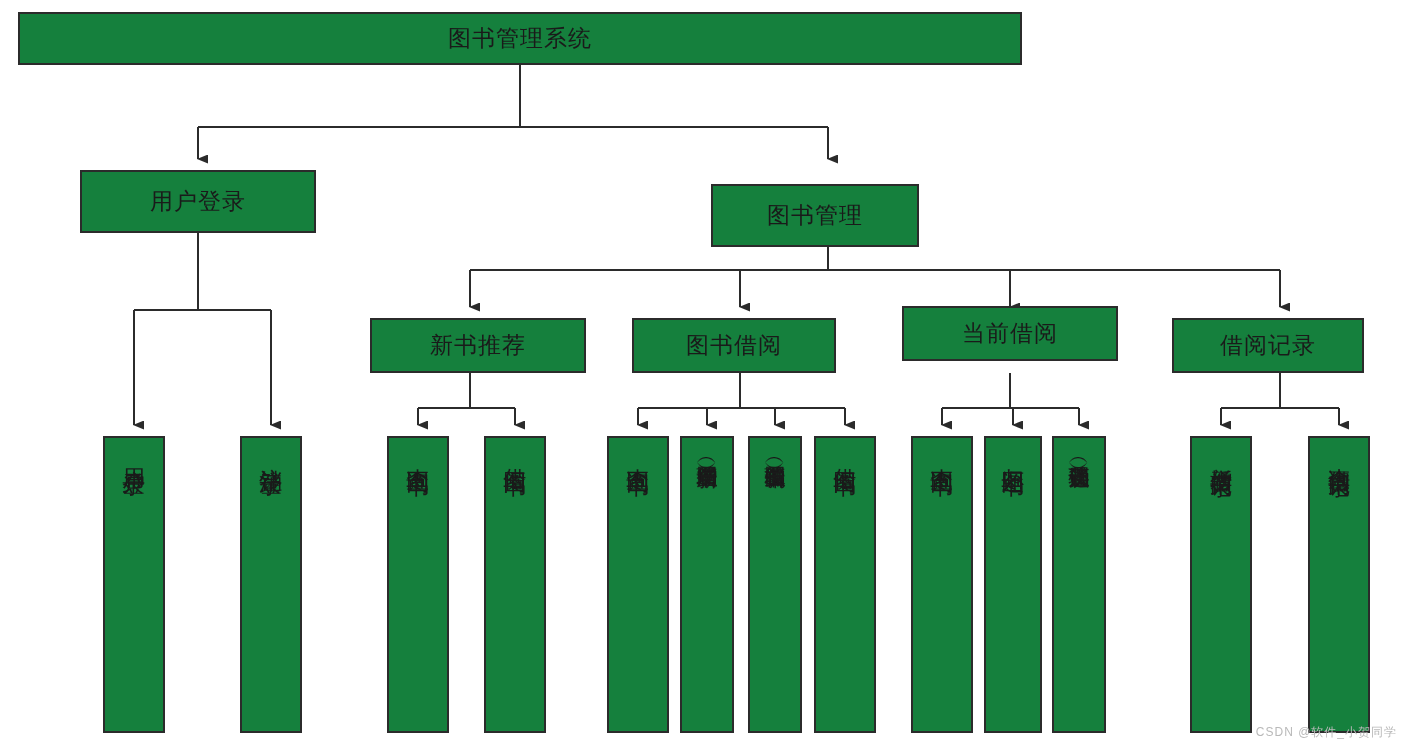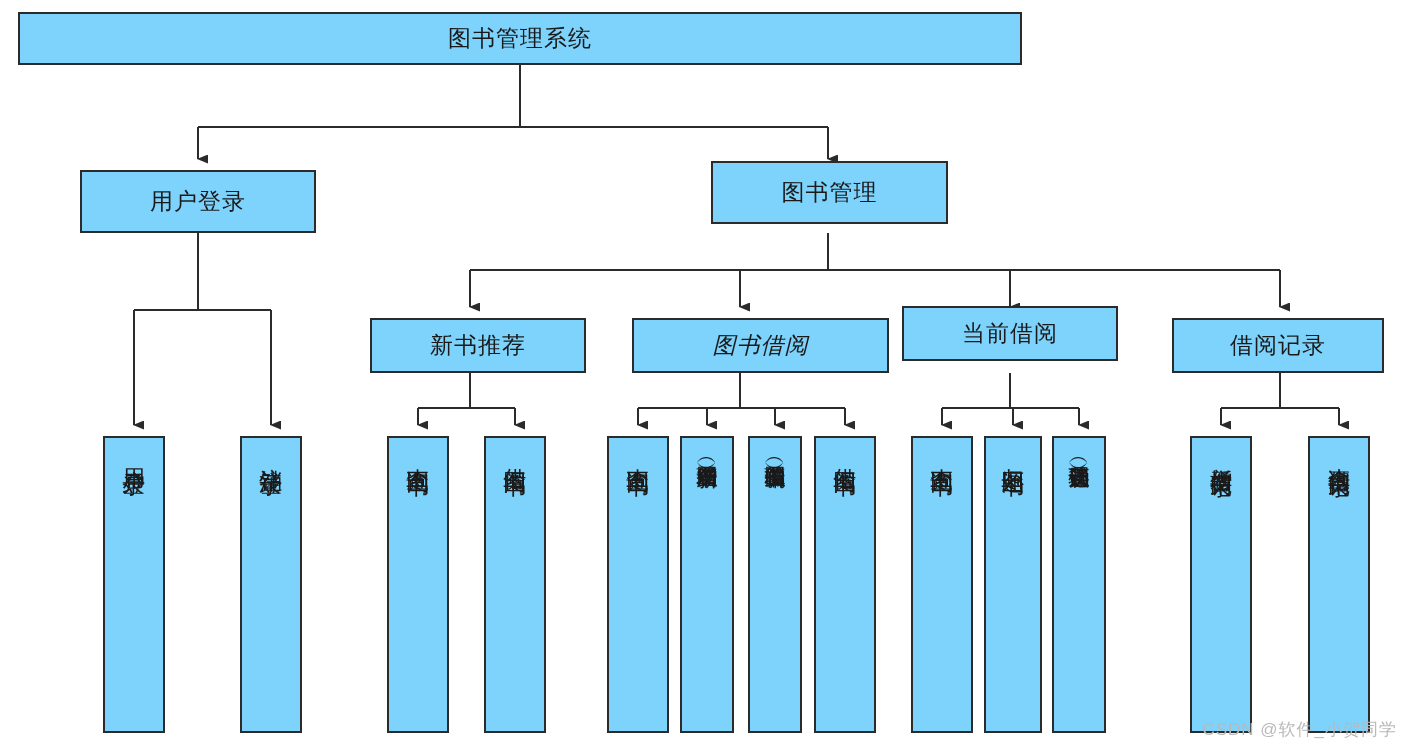--- a/index.html
+++ b/index.html
@@ -6,21 +6,21 @@
   body{
     width:1405px;height:747px;
     font-family:"Liberation Sans","DejaVu Sans",sans-serif;
     overflow:hidden;position:relative;
   }
   #diagram-root{position:absolute;left:0;top:0;width:1405px;height:747px;}
   svg#wires{position:absolute;left:0;top:0;width:1405px;height:747px;}
   .node{
     position:absolute;
     box-sizing:border-box;
-    background:#7dd3fc;
+    background:#15803d;
     border:2px solid #2b2b2b;
     display:flex;
     align-items:center;
     justify-content:center;
     color:#1a1a1a;
   }
   .node.h-node{
     font-size:23px;
     letter-spacing:1px;
     line-height:1.1;
@@ -36,21 +36,21 @@
     font-size:23px;
     line-height:1.32;
     letter-spacing:2px;
     white-space:nowrap;
     color:#1a1a1a;
   }
   .watermark{
     position:absolute;
     right:8px;
     bottom:6px;
-    font-size:17px;
+    font-size:12px;
     color:#b9b9b9;
     letter-spacing:1px;
     white-space:nowrap;
     pointer-events:none;
   }
 </style>
 </head>
 <body>
 
 <div id="diagram-root">
@@ -98,35 +98,35 @@
   </svg>
 
   <div class="node h-node" style="left: 18px; top: 12px; width: 1004px; height: 53px;">
     <span>图书管理系统</span>
   </div>
 
   <div id="level1-container">
       <div class="node h-node" style="left: 80px; top: 170px; width: 236px; height: 63px;">
         <span>用户登录</span>
       </div>
-      <div class="node h-node" style="left: 711px; top: 161px; width: 237px; height: 63px;">
+      <div class="node h-node" style="left: 711px; top: 184px; width: 208px; height: 63px;">
         <span>图书管理</span>
       </div>
     </div>
   <div id="level2-container">
       <div class="node h-node" style="left: 362px; top: 318px; width: 216px; height: 55px; margin-left: 8px;">
         <span>新书推荐</span>
       </div>
-      <div class="node h-node" style="left: 632px; top: 318px; width: 257px; height: 55px; font-style: italic;">
+      <div class="node h-node" style="left: 632px; top: 318px; width: 204px; height: 55px;">
         <span>图书借阅</span>
       </div>
       <div class="node h-node" style="left: 902px; top: 306px; width: 216px; height: 55px;">
         <span>当前借阅</span>
       </div>
-      <div class="node h-node" style="left: 1172px; top: 318px; width: 212px; height: 55px;">
+      <div class="node h-node" style="left: 1172px; top: 318px; width: 192px; height: 55px;">
         <span>借阅记录</span>
       </div>
     </div>
   <div id="leaves-container">
       <div class="node leaf" style="left: 103px; top: 436px; width: 62px; height: 297px;">
         <span class="vtext">用户登录</span>
       </div>
       <div class="node leaf" style="left: 240px; top: 436px; width: 62px; height: 297px;">
         <span class="vtext">注销登录</span>
       </div>

